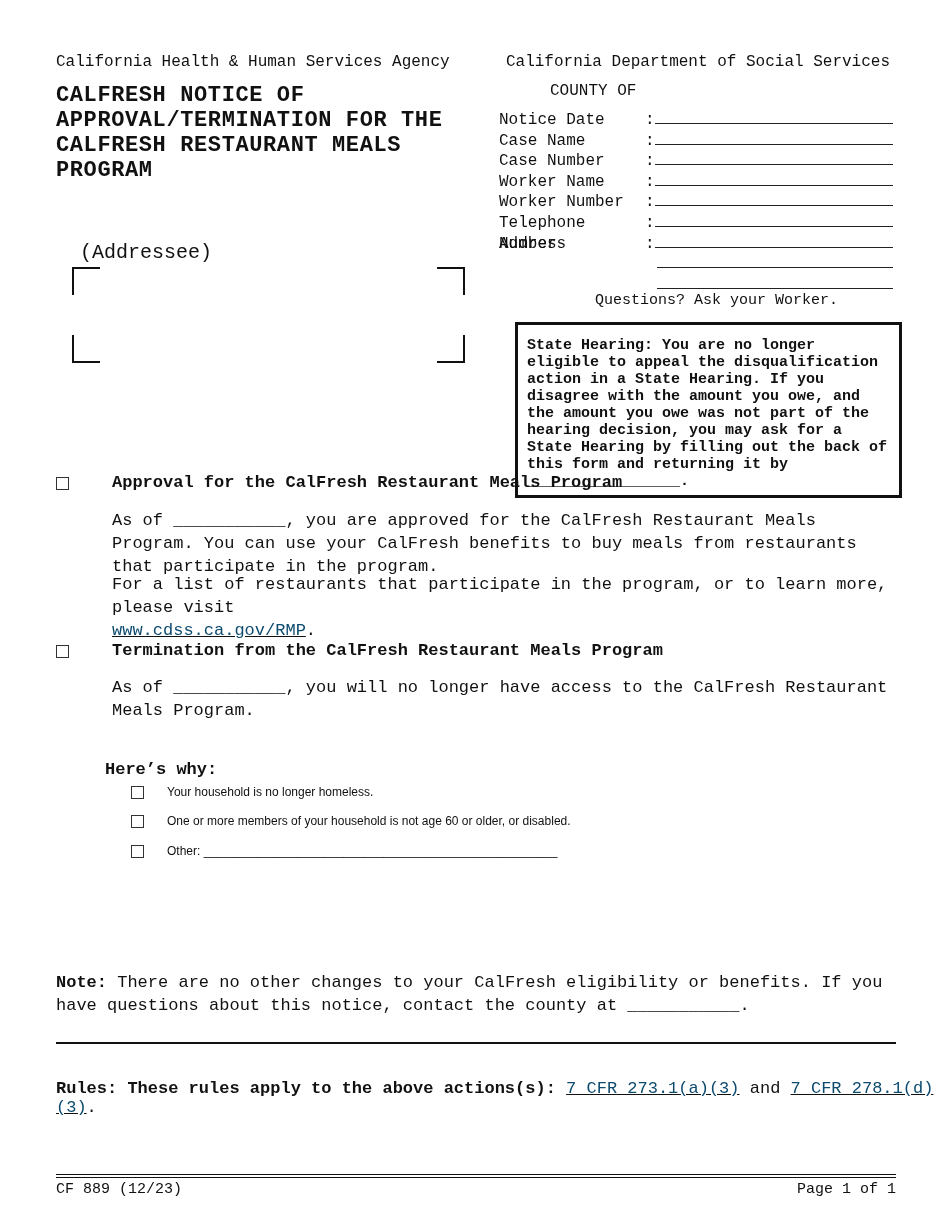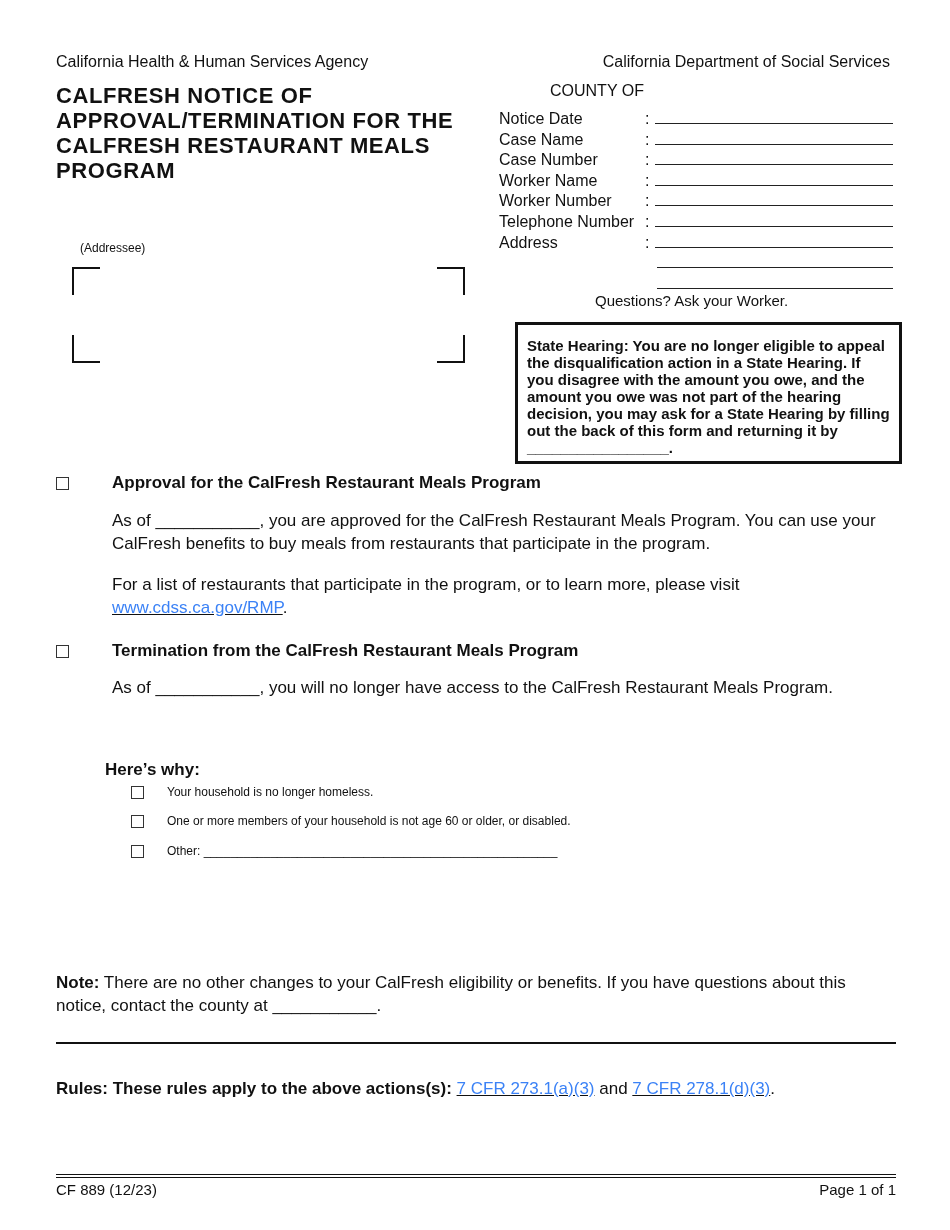--- a/index.html
+++ b/index.html
@@ -1,55 +1,55 @@
 <!DOCTYPE html>
 <html><head>
 <meta charset="utf-8">
 <style>
   html, body { margin: 0; padding: 0; background: #ffffff; }
   body {
     width: 950px; height: 1230px; position: relative; overflow: hidden;
     font-family: "Liberation Sans", sans-serif; color: #111111;
   }
-  .abs { position: absolute; }
+  .abs { position: absolute; font-family: Liberation Mono, monospace; }
   .agency { left: 56px; top: 53px; font-size: 16px; }
   .dept { right: 60px; top: 53px; font-size: 16px; }
   .title {
     left: 56px; top: 83px; width: 420px;
     font-size: 22px; font-weight: bold; line-height: 25px; letter-spacing: 0.6px;
   }
   .county { left: 550px; top: 82px; font-size: 16px; }
   .info-table { left: 499px; top: 108px; font-size: 16px; }
   .info-row { display: flex; height: 20.6px; line-height: 20.6px; align-items: baseline; }
   .info-label { width: 146px; }
   .info-colon { width: 10px; }
   .info-line { width: 238px; border-bottom: 1px solid #222; height: 15px; }
   .info-extra { display: flex; height: 20.6px; }
   .info-extra .spacer { width: 158px; }
   .info-extra .info-line { width: 236px; }
 
-  .addressee { left: 80px; top: 241px; font-size: 12px; }
+  .addressee { left: 80px; top: 241px; font-size: 20px; }
   .corner { position: absolute; width: 26px; height: 26px; border-color: #111; border-style: solid; border-width: 0; }
   .c-tl { left: 72px; top: 267px; border-left-width: 2px; border-top-width: 2px; }
   .c-tr { left: 437px; top: 267px; border-right-width: 2px; border-top-width: 2px; }
   .c-bl { left: 72px; top: 335px; border-left-width: 2px; border-bottom-width: 2px; }
   .c-br { left: 437px; top: 335px; border-right-width: 2px; border-bottom-width: 2px; }
 
   .questions { left: 595px; top: 292px; font-size: 15px; }
   .hearing-box {
     left: 515px; top: 322px; width: 364px; padding: 12px 8px 5px 9px;
     border: 3px solid #111; font-size: 15px; font-weight: bold; line-height: 17px;
   }
 
   .section-check {
     position: absolute; width: 11px; height: 11px; border: 1px solid #333; background: #fff;
   }
   .section-head { font-size: 17px; font-weight: bold; }
   .para { font-size: 17px; line-height: 23px; }
-  .link { color: #3b82f6; text-decoration: underline; text-decoration-color: #111; text-align: right; }
+  .link { color: #0c4a6e; text-decoration: underline; text-decoration-color: #111; text-align: right; }
 
   .sec1-check { left: 56px; top: 477px; }
   .sec1-head { left: 112px; top: 473px; }
   .sec1-p1 { left: 112px; top: 509px; width: 790px; }
   .sec1-p2 { left: 112px; top: 573px; width: 790px; }
 
   .sec2-check { left: 56px; top: 645px; }
   .sec2-head { left: 112px; top: 641px; }
   .sec2-p1 { left: 112px; top: 676px; width: 790px; }
   .why { left: 105px; top: 760px; font-size: 17px; font-weight: bold; }

